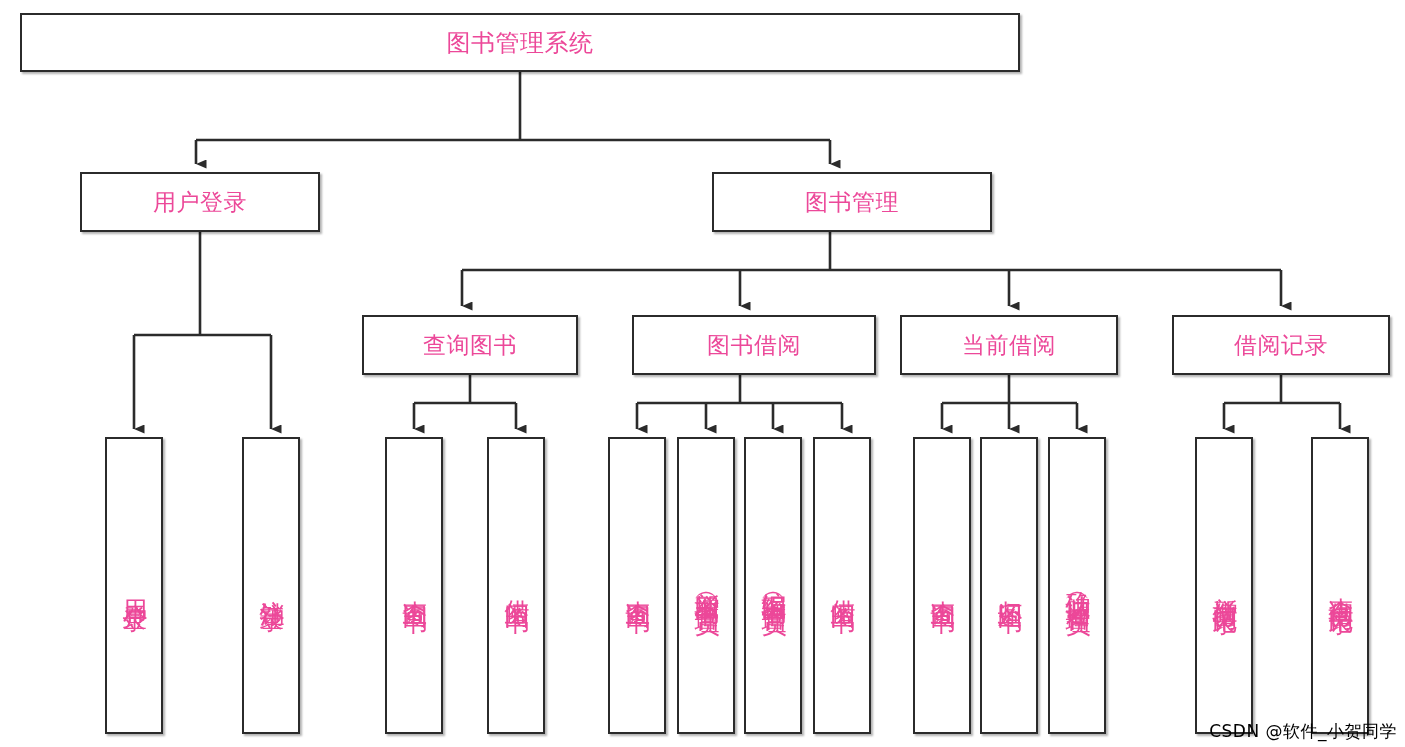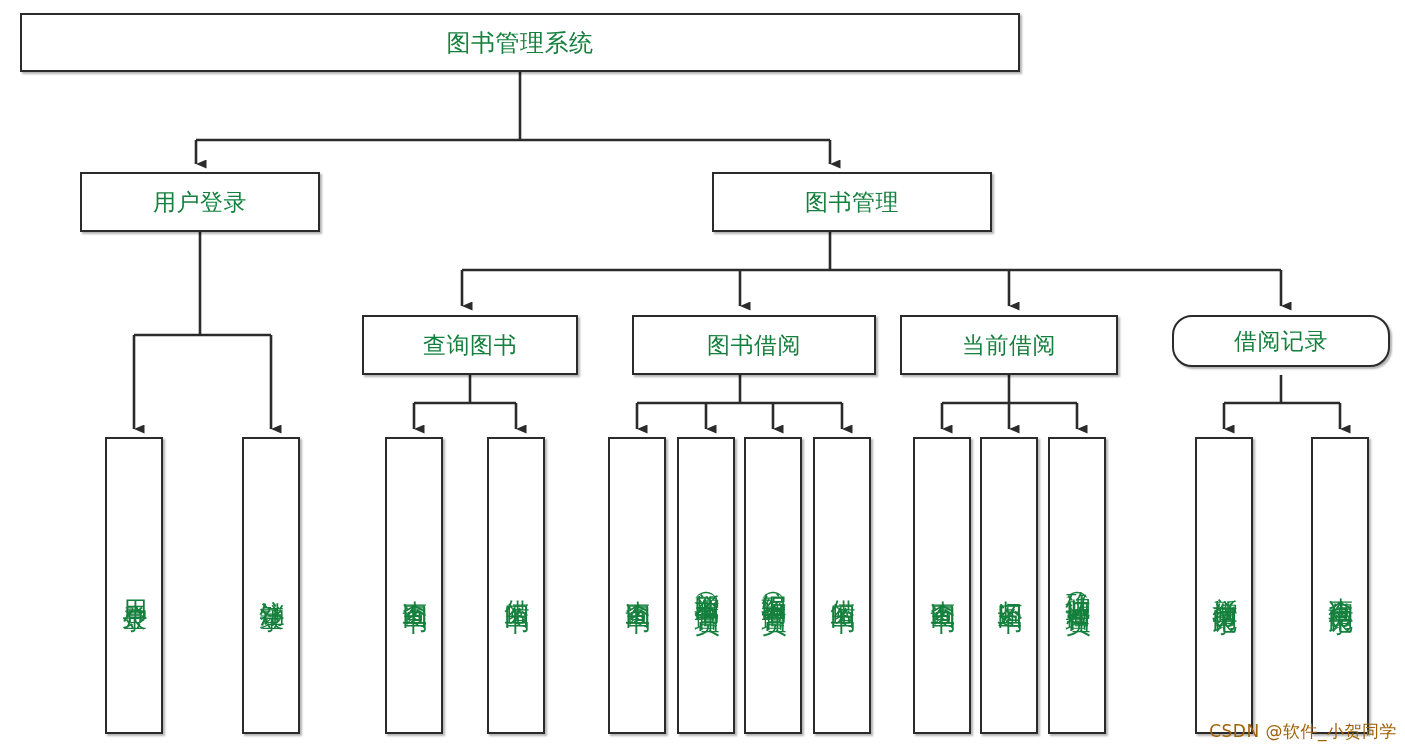--- a/index.html
+++ b/index.html
@@ -2,26 +2,26 @@
 <html><head>
 <meta charset="utf-8">
 <style>
   html,body{margin:0;padding:0;background:#ffffff;}
   body{font-family:"DejaVu Sans","Liberation Sans",sans-serif;}
   #stage{position:relative;width:1405px;height:747px;background:#ffffff;overflow:hidden;}
   #wires{position:absolute;left:0;top:0;width:1405px;height:747px;}
   .node{position:absolute;box-sizing:border-box;background:#ffffff;
         border:2.5px solid #2b2b2b;box-shadow:2px 2px 2px rgba(0,0,0,0.30);}
   .node .lbl{width:100%;height:100%;display:flex;align-items:center;justify-content:center;
-        color:#15803d;letter-spacing:.5px;}
+        color:#ec4899;letter-spacing:.5px;}
   .h .lbl{font-size:23px;}
   .root .lbl{font-size:24px;}
   .v .lbl{writing-mode:vertical-rl;text-orientation:upright;font-size:25px;line-height:1.15;
         letter-spacing:3px;white-space:nowrap;}
-  .wm{position:absolute;right:8px;bottom:4px;font-size:17px;color:#a16207;
+  .wm{position:absolute;right:8px;bottom:4px;font-size:17px;color:#000000;
         letter-spacing:.5px;white-space:nowrap;}
 </style>
 </head>
 <body>
 
 <div id="stage">
 
   <svg id="wires" viewBox="0 0 1405 747" xmlns="http://www.w3.org/2000/svg">
     <defs>
       <marker id="arw" markerWidth="9" markerHeight="11" refX="4.5" refY="10.5" orient="auto-start-reverse" markerUnits="userSpaceOnUse">
@@ -86,21 +86,21 @@
 
   <div class="node h" style="left:362px;top:315px;width:216px;height:60px;">
     <div class="lbl">查询图书</div>
   </div>
   <div class="node h" style="left:632px;top:315px;width:244px;height:60px;">
     <div class="lbl">图书借阅</div>
   </div>
   <div class="node h" style="left:900px;top:315px;width:218px;height:60px;">
     <div class="lbl">当前借阅</div>
   </div>
-  <div class="node h" style="left:1172px;top:315px;width:218px;height:52px;border-radius:20px;">
+  <div class="node h" style="left:1172px;top:315px;width:218px;height:60px;">
     <div class="lbl">借阅记录</div>
   </div>
 
   <div class="node v" style="left:105px;top:437px;width:58px;height:297px;">
     <div class="lbl">用户登录</div>
   </div>
   <div class="node v" style="left:242px;top:437px;width:58px;height:297px;">
     <div class="lbl">注销登录</div>
   </div>
 

